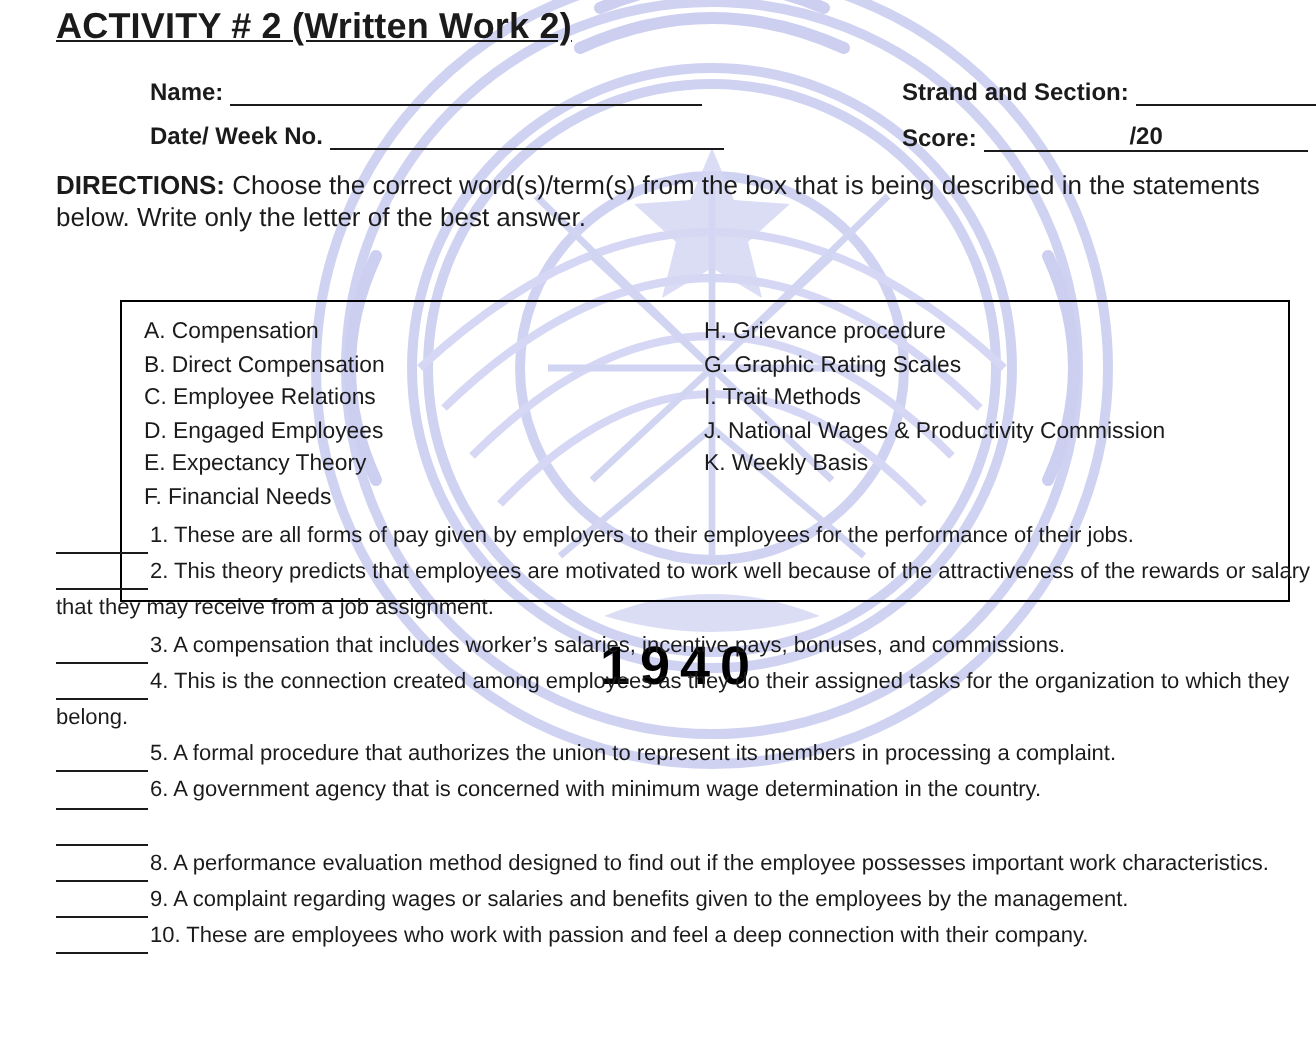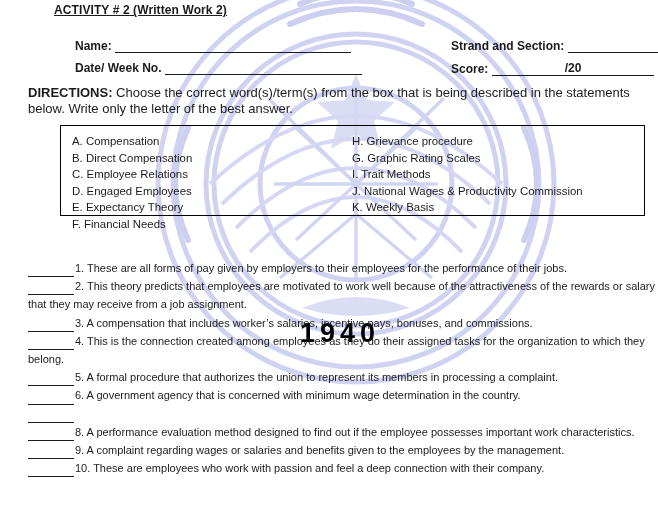--- a/index.html
+++ b/index.html
@@ -41,26 +41,25 @@
     letter-spacing:5px;
     color:#000000;
   }
 
   
   .content{position:relative;z-index:2;}
 
   .title{
     position:absolute;
     left:28px; top:3px;
-    font-size:12px;
+    font-size:18px;
     font-weight:bold;
     text-decoration:underline;
     letter-spacing:.1px;
     white-space:nowrap;
-    margin-left:26px;
   }
 
   .field-row{
     position:absolute;
     left:28px;
     width:620px;
     height:20px;
     font-size:12px;
     font-weight:bold;
     white-space:nowrap;
@@ -91,22 +90,22 @@
     position:absolute;
     left:28px; top:85px;
     width:625px;
     font-size:13px;
     line-height:15.5px;
   }
 
   
   .choice-box{
     position:absolute;
-    left:60px; top:125px;
-    width:585px; height:91px;
+    left:60px; top:150px;
+    width:585px; height:151px;
     border:1.1px solid #000000;
     background:transparent;
     box-sizing:border-box;
     text-decoration:underline;
   }
   .choice-col{
     position:absolute;
     top:7px;
     font-size:11.4px;
     line-height:16.6px;

